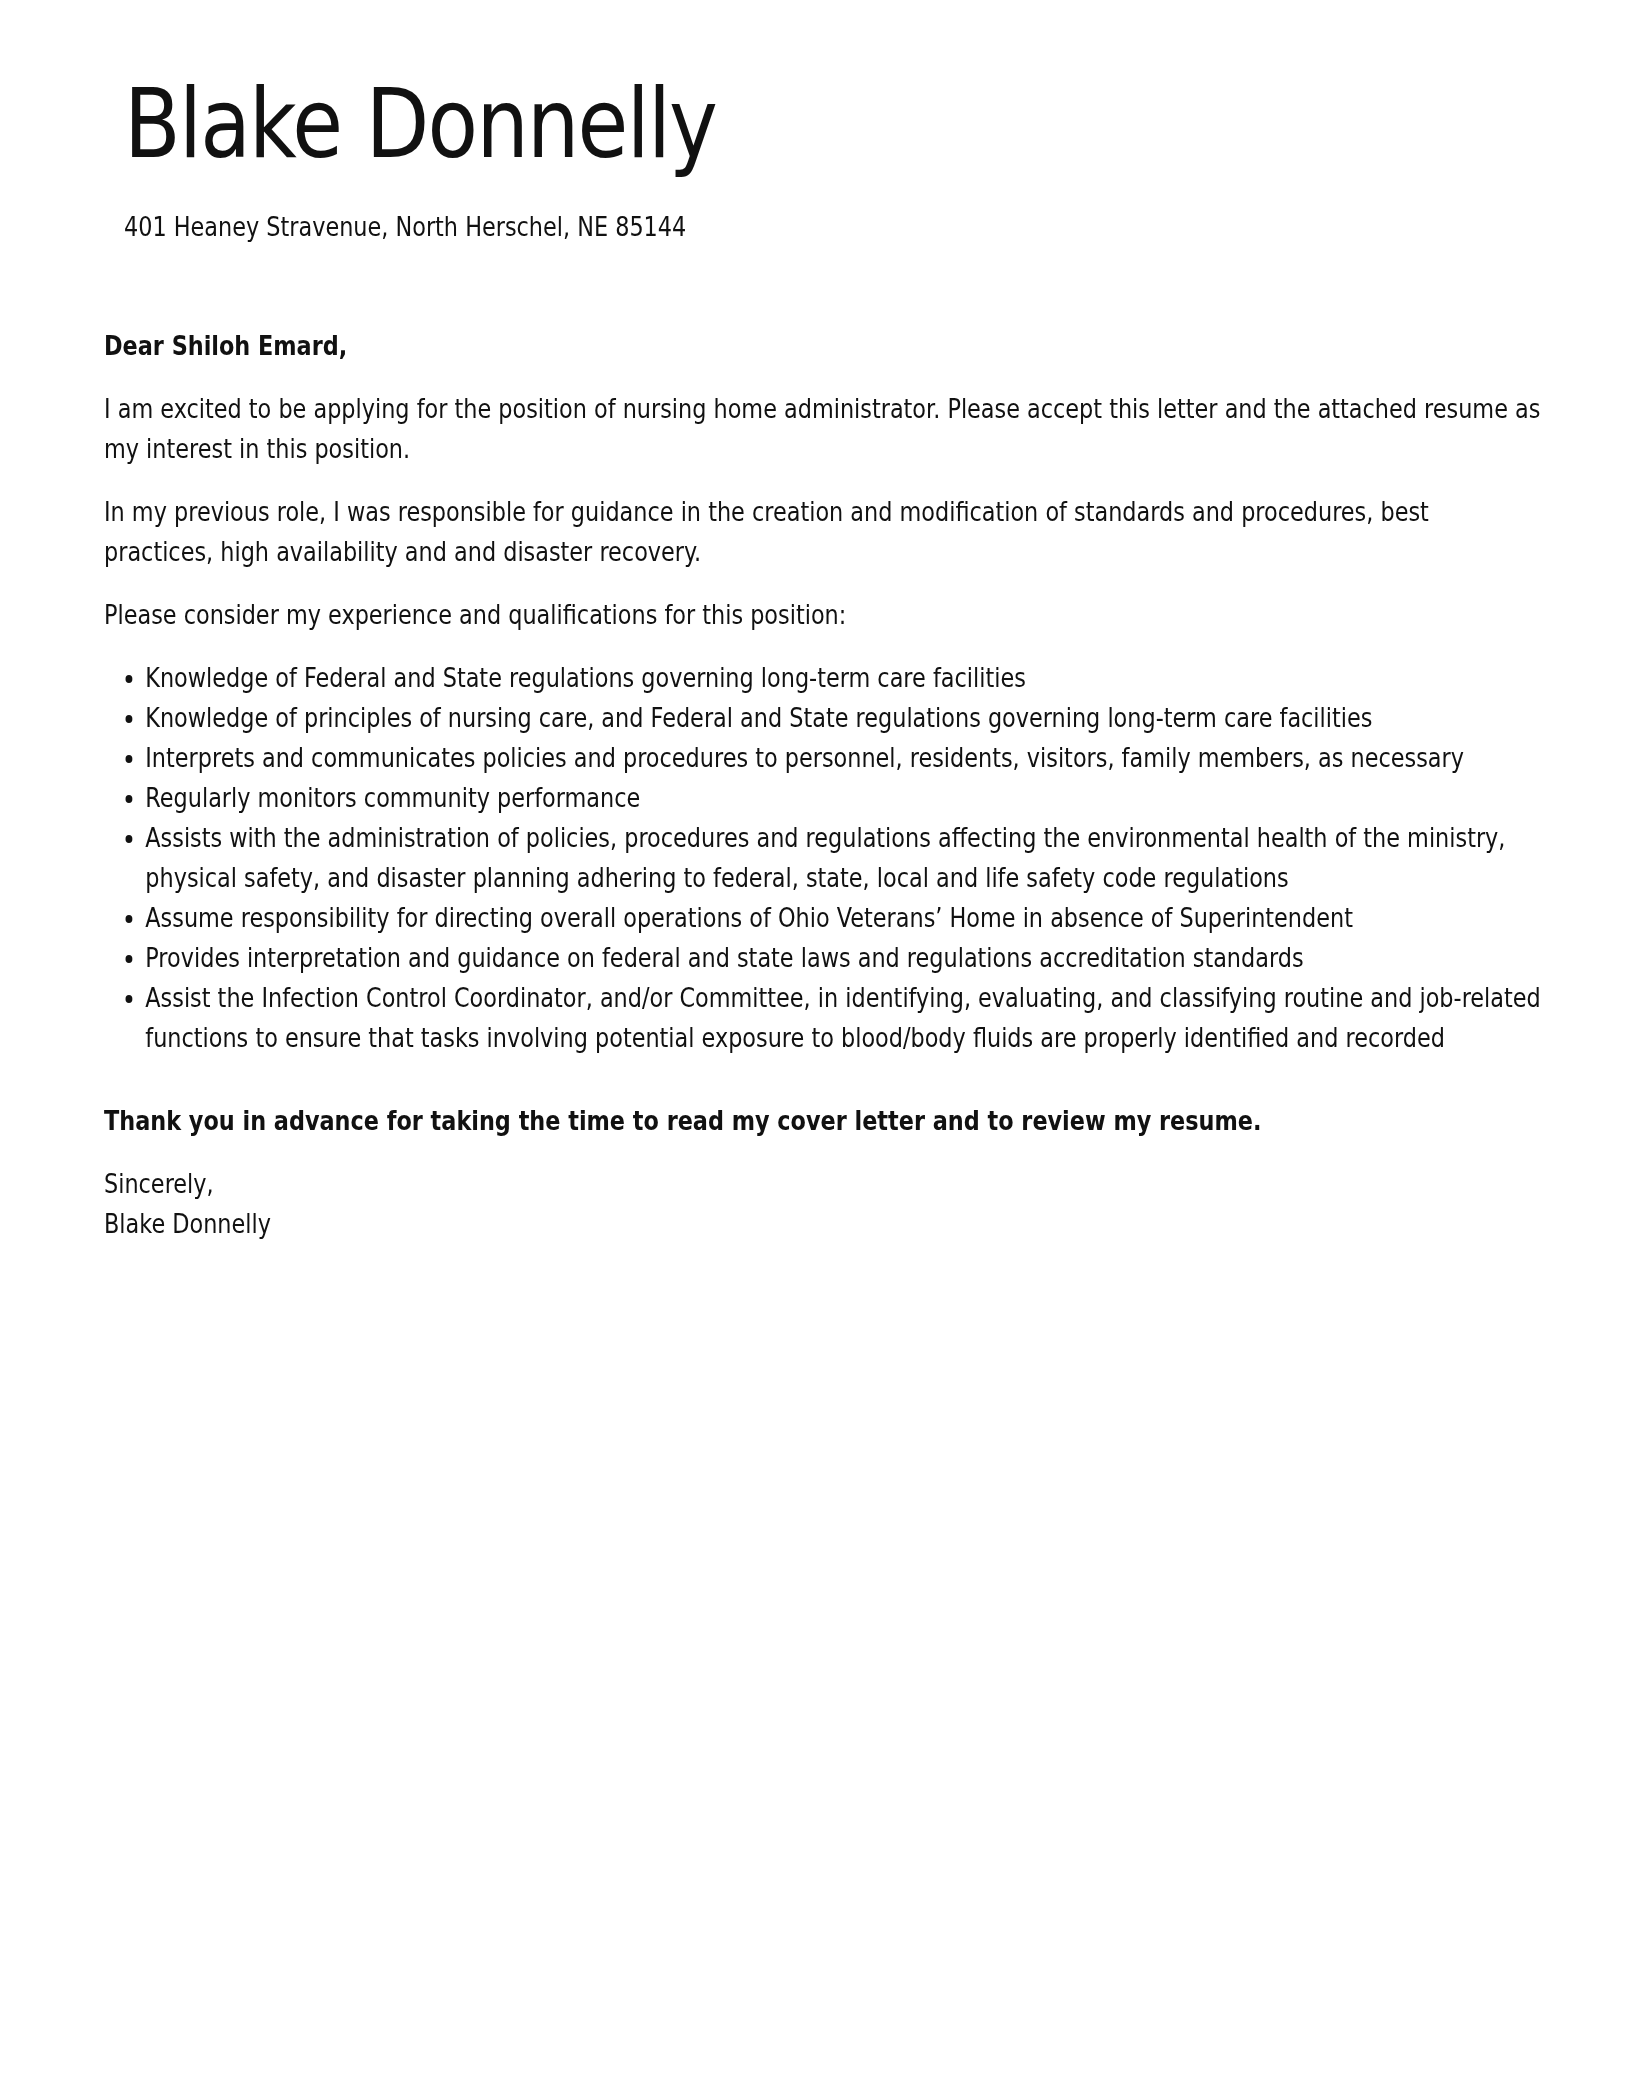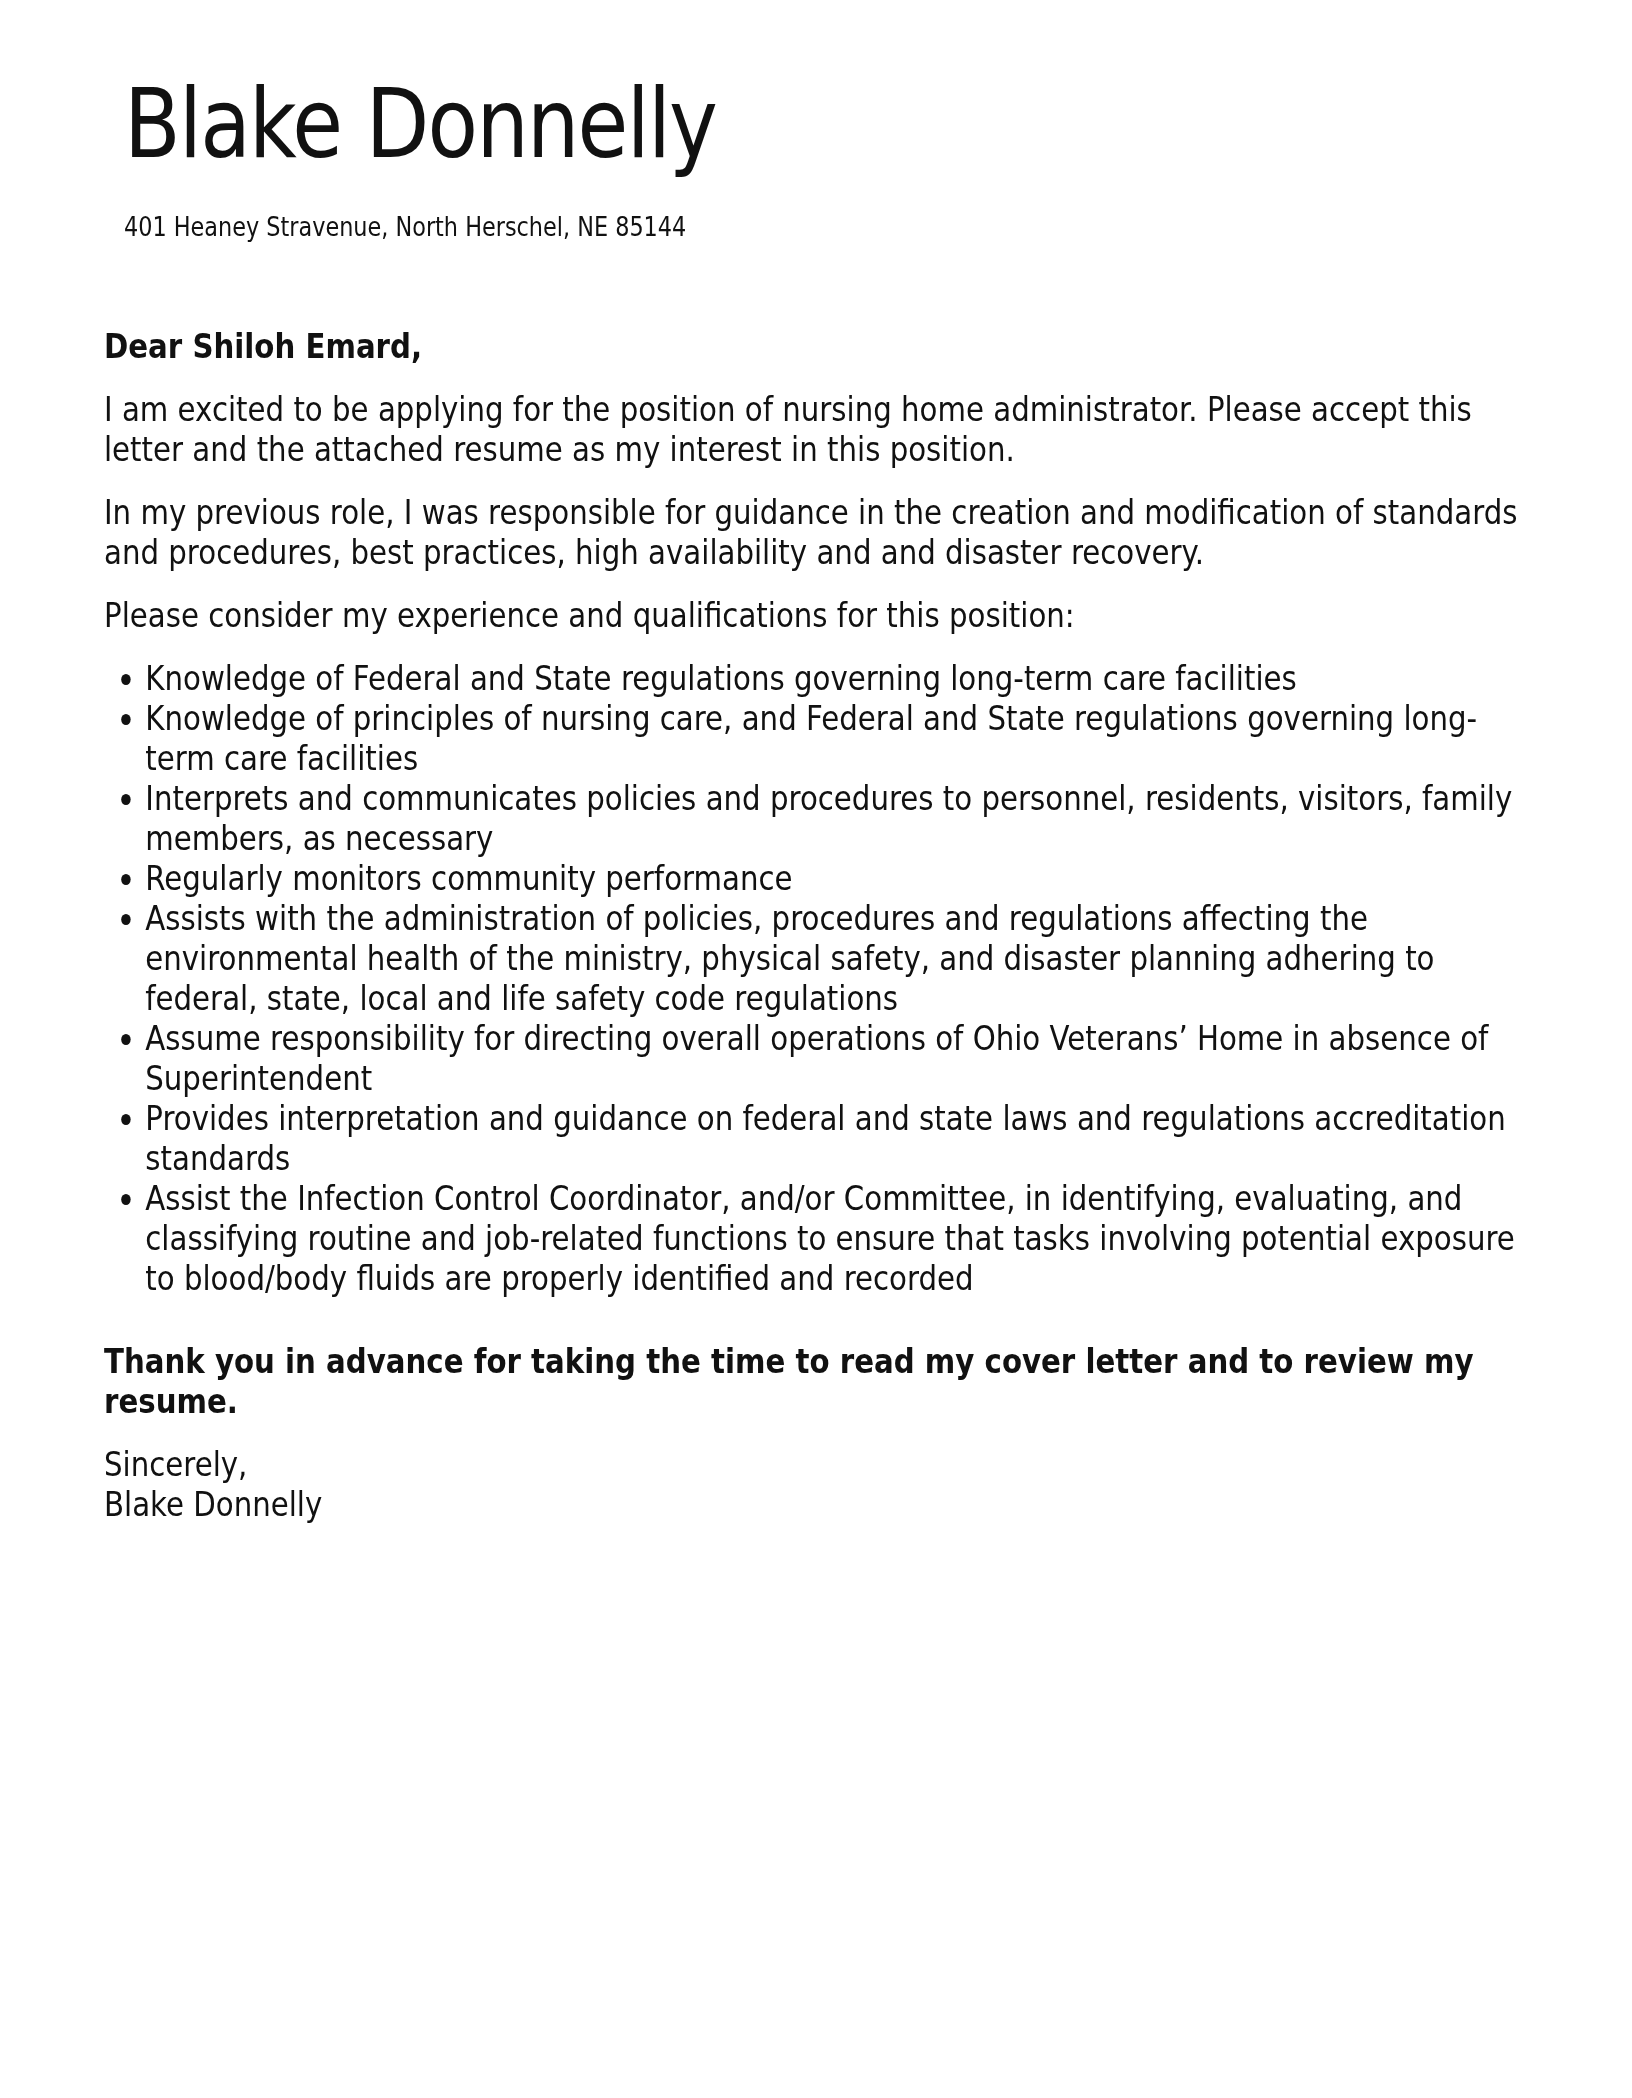--- a/index.html
+++ b/index.html
@@ -16,21 +16,21 @@
     transform: scaleX(0.86); transform-origin: left top;
     white-space: nowrap;
   }
   .address {
     font-size: 26px; margin-top: 34px;
     transform: scaleX(0.86); transform-origin: left top;
     white-space: nowrap;
   }
   .letter {
     position: absolute; left: 104px; top: 326px; width: 1440px;
-    font-size: 34px; line-height: 40px;
+    font-size: 26px; line-height: 40px;
   }
   .letter p { margin: 0 0 23px 0; transform: scaleX(0.86); transform-origin: left top; width: 116%; }
   .salutation { font-weight: 700; }
   .closing { font-weight: 700; }
   ul.quals { margin: 0 0 43px 0; padding: 0 0 0 48px; transform: scaleX(0.86); transform-origin: left top; width: 113%; }
   ul.quals li { margin: 0; padding-left: 0; }
   .signoff p { margin: 0; }
 </style>
 </head>
 <body>

